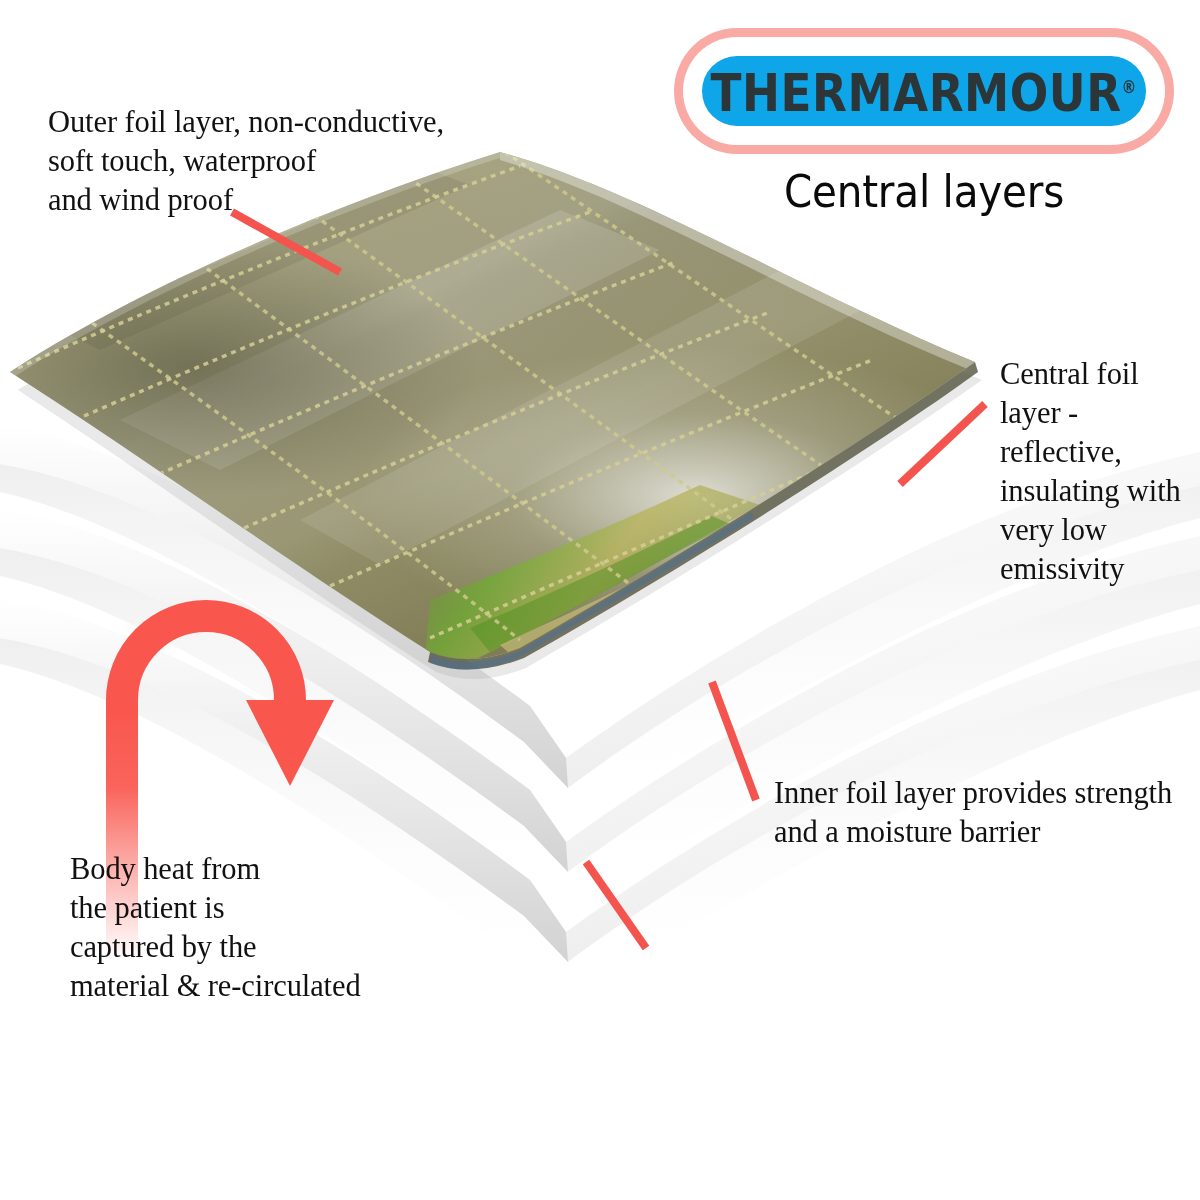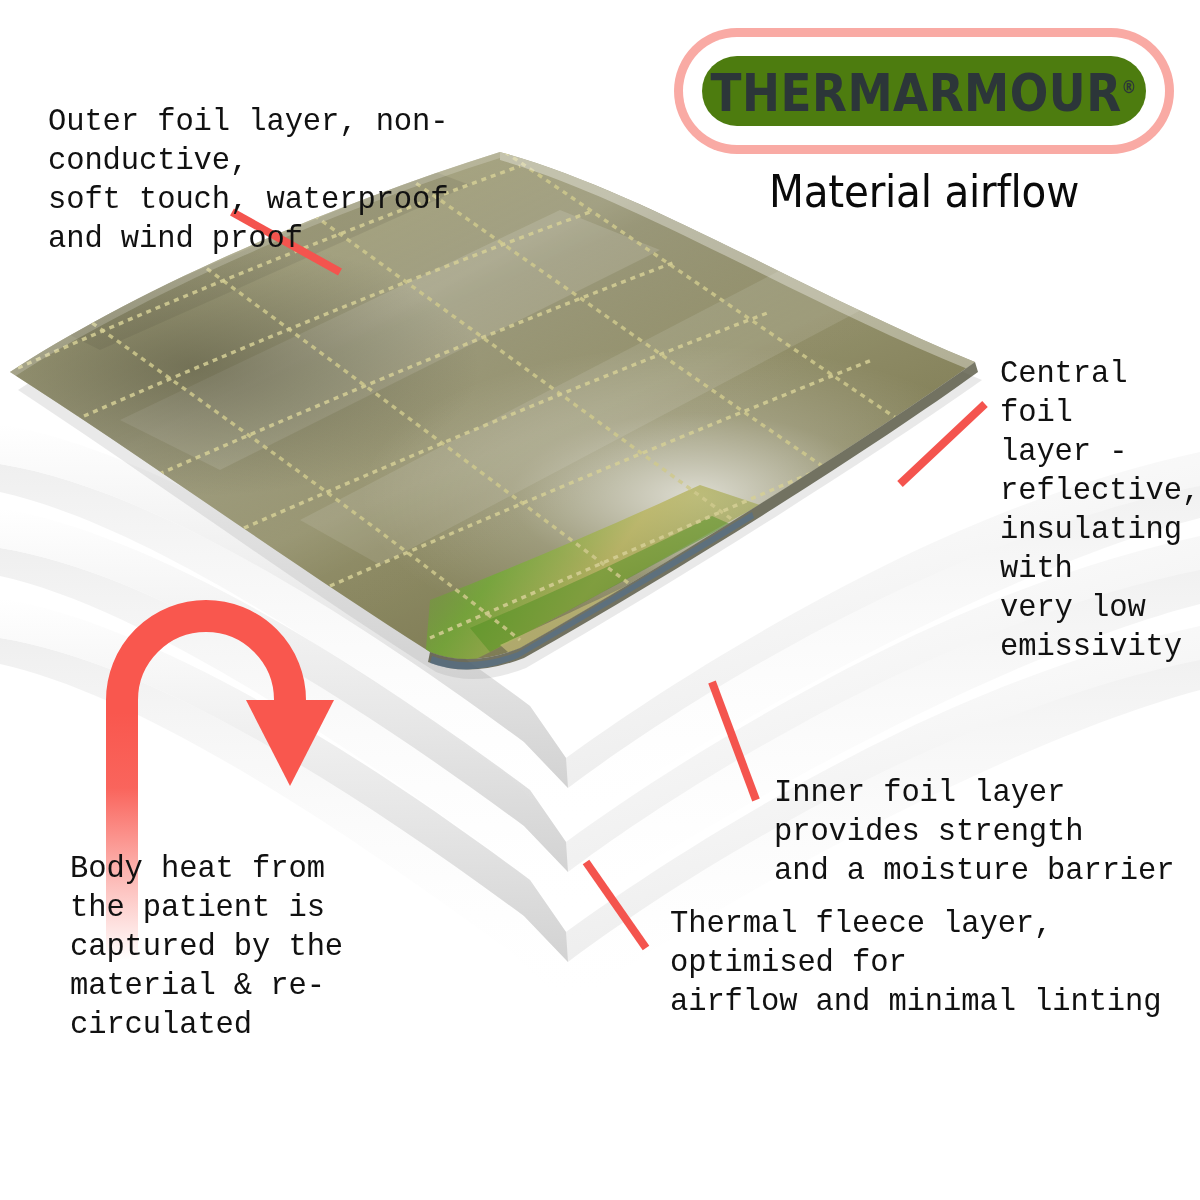--- a/index.html
+++ b/index.html
@@ -49,21 +49,21 @@
     left: 9px; top: 9px;
     right: 9px; bottom: 9px;
     border-radius: 54px;
     background: #ffffff;
   }
   .logo-pill-coral {
     position: absolute;
     left: 19px; top: 19px;
     right: 19px; bottom: 19px;
     border-radius: 45px;
-    background: #4d7c0f;
+    background: #0ea5e9;
   }
   .logo-pill-inner {
     position: absolute;
     left: 37px; top: 37px;
     right: 37px; bottom: 37px;
     border-radius: 30px;
     background: #ffffff;
     display: flex;
     align-items: center;
     justify-content: center;
@@ -90,21 +90,21 @@
     font-size: 45px;
     font-weight: 400;
     color: #0a0a0a;
     letter-spacing: -0.2px;
     line-height: 1.05;
   }
 
   
   .anno {
     position: absolute;
-    font-family: Liberation Mono, monospace;
+    font-family: Liberation Serif, serif;
     font-size: 30.5px;
     line-height: 1.28;
     color: #111111;
     letter-spacing: -0.1px;
     white-space: pre-line;
   }
   #anno-outer    { left: 48px;  top: 103px; width: 470px; }
   #anno-central  { left: 1000px; top: 355px; width: 210px; }
   #anno-inner    { left: 774px; top: 774px; width: 440px; }
   #anno-fleece   { left: 670px; top: 905px; width: 520px; }
@@ -312,38 +312,36 @@
   <div class="logo-block">
     <div class="logo-pill-outer">
       <div class="logo-pill-white">
         <div class="logo-pill-coral">
           <div class="logo-pill-inner">
             <div class="logo-wordmark"><span>THERMARMOUR</span><span class="logo-reg">®</span></div>
           </div>
         </div>
       </div>
     </div>
-    <div class="logo-subtitle">Material airflow</div>
+    <div class="logo-subtitle">Central layers</div>
   </div>
 
   <div class="anno" id="anno-outer">Outer foil layer, non-conductive,
 soft touch, waterproof
 and wind proof</div>
 
   <div class="anno" id="anno-central">Central foil
 layer -
 reflective,
 insulating with
 very low
 emissivity</div>
 
   <div class="anno" id="anno-inner">Inner foil layer provides strength
 and a moisture barrier</div>
 
-  <div class="anno" id="anno-fleece">Thermal fleece layer, optimised for
-airflow and minimal linting</div>
 
   <div class="anno" id="anno-bodyheat">Body heat from
 the patient is
 captured by the
 material &amp; re-circulated</div>
 
 </div>
 
 </body></html>

